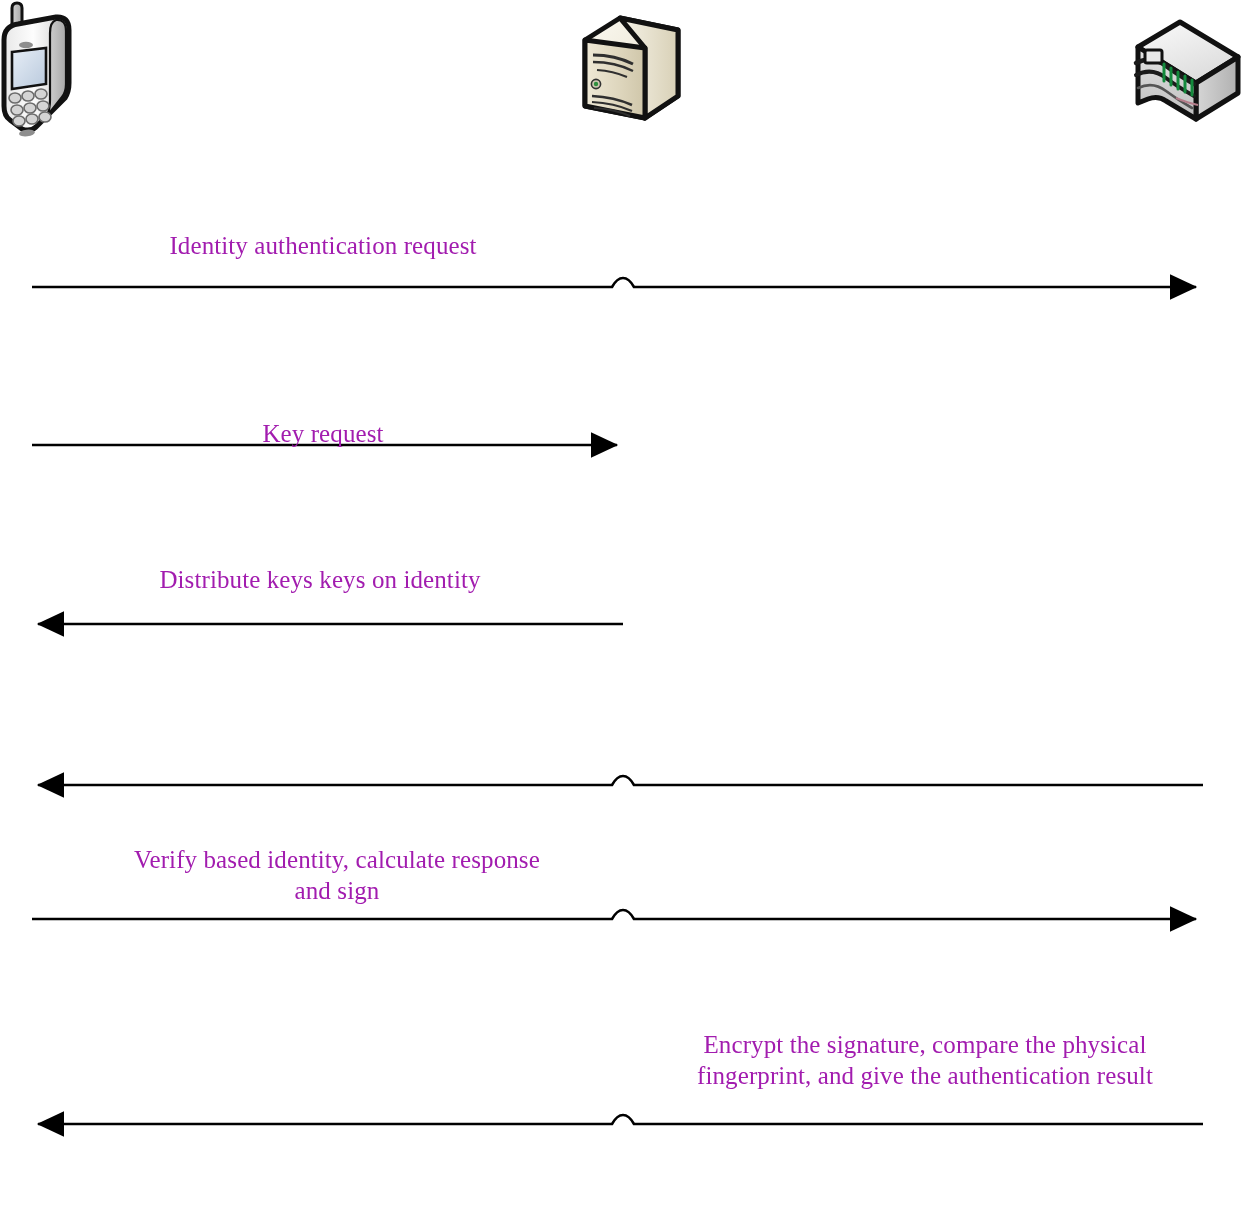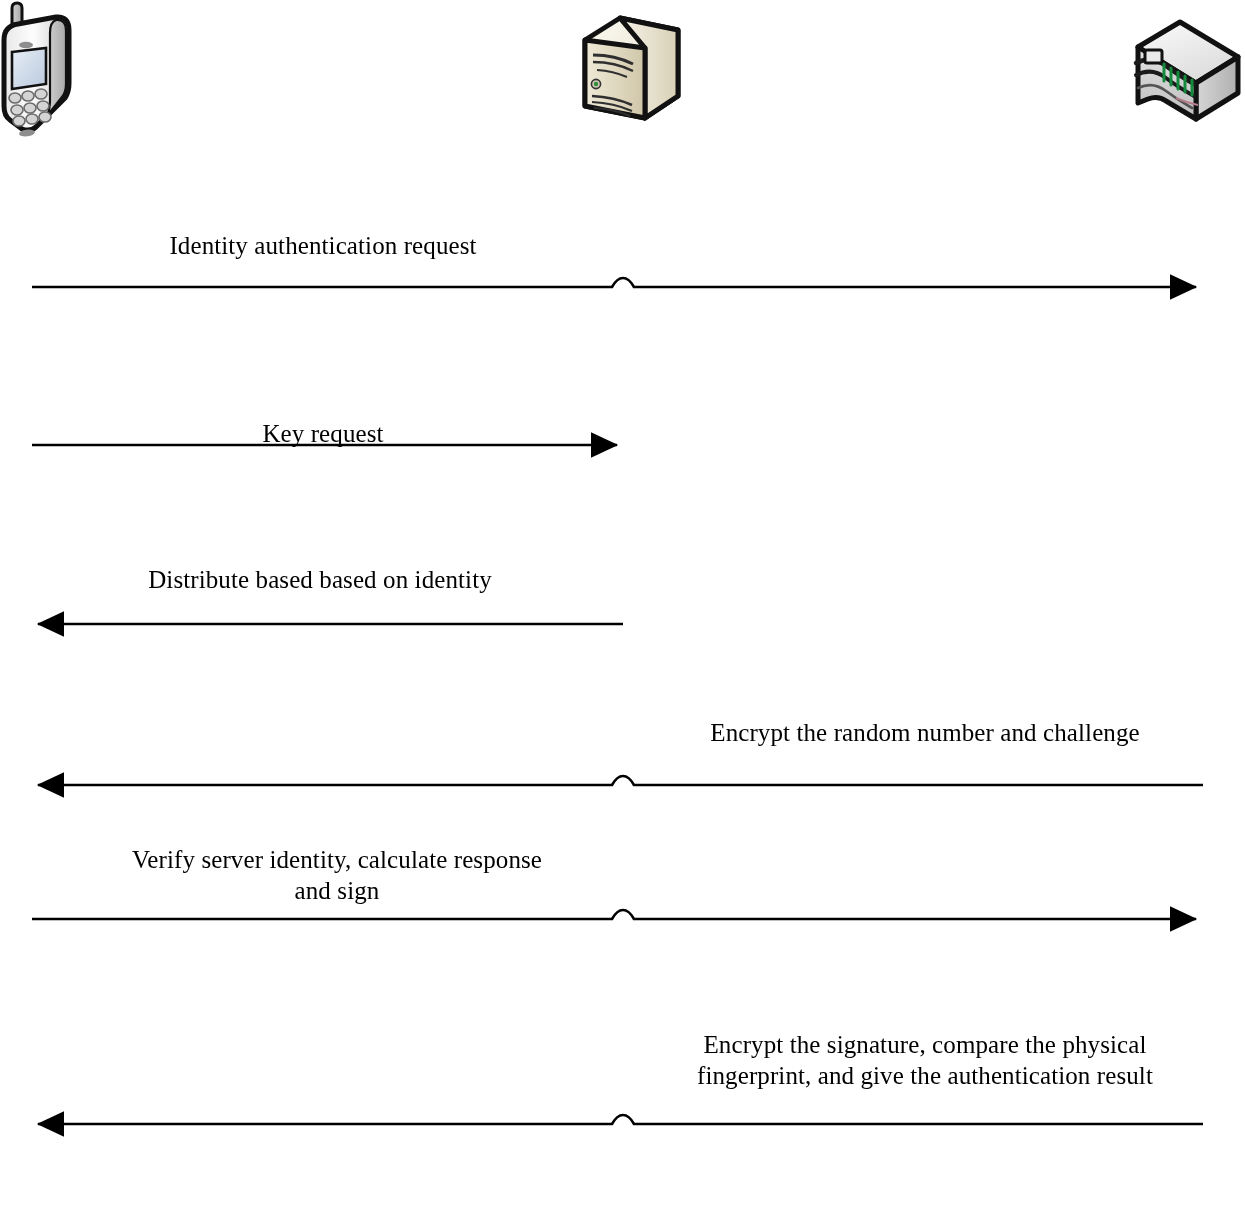--- a/index.html
+++ b/index.html
@@ -21,21 +21,21 @@
     position: absolute;
     top: 0;
     left: 0;
     width: 1245px;
     height: 1205px;
   }
   .msg-label {
     position: absolute;
     font-family: "Liberation Serif", "DejaVu Serif", serif;
     font-size: 25px;
-    color: #000000;
+    color: #a21caf;
     text-align: center;
     line-height: 1.22;
     white-space: pre-line;
     letter-spacing: 0.1px;
   }
 </style>
 </head>
 <body>
 
 <div id="diagram-root">
@@ -191,23 +191,22 @@
 
     <g>
       <path d="M 1203 1124 L 634 1124 q -5 -9 -11 -9 q -6 0 -11 9 L 38 1124" fill="none" stroke="#000000" stroke-width="2.6" marker-end="url(#arrowRight)"></path>
     </g>
   </svg>
 
   <div class="msg-label" style="left:113px; top:231px; width:420px;">Identity authentication request</div>
 
   <div class="msg-label" style="left:113px; top:419px; width:420px;">Key request</div>
 
-  <div class="msg-label" style="left:90px; top:565px; width:460px;">Distribute based based on identity</div>
-
-  <div class="msg-label" style="left:645px; top:718px; width:560px;">Encrypt the random number and challenge</div>
-
-  <div class="msg-label" style="left:77px; top:845px; width:520px;">Verify server identity, calculate response
+  <div class="msg-label" style="left:90px; top:565px; width:460px;">Distribute keys keys on identity</div>
+
+
+  <div class="msg-label" style="left:77px; top:845px; width:520px;">Verify based identity, calculate response
 and sign</div>
 
   <div class="msg-label" style="left:635px; top:1030px; width:580px;">Encrypt the signature, compare the physical
 fingerprint, and give the authentication result</div>
 
 </div>
 
 </body></html>

